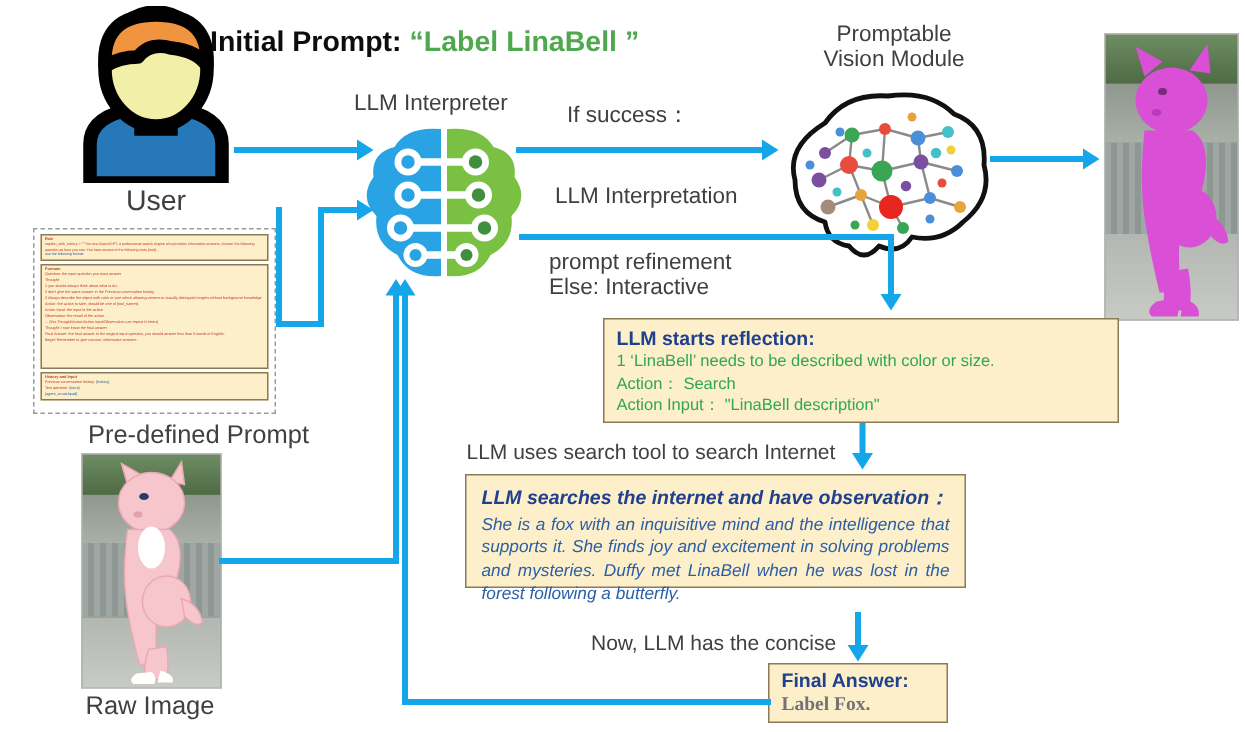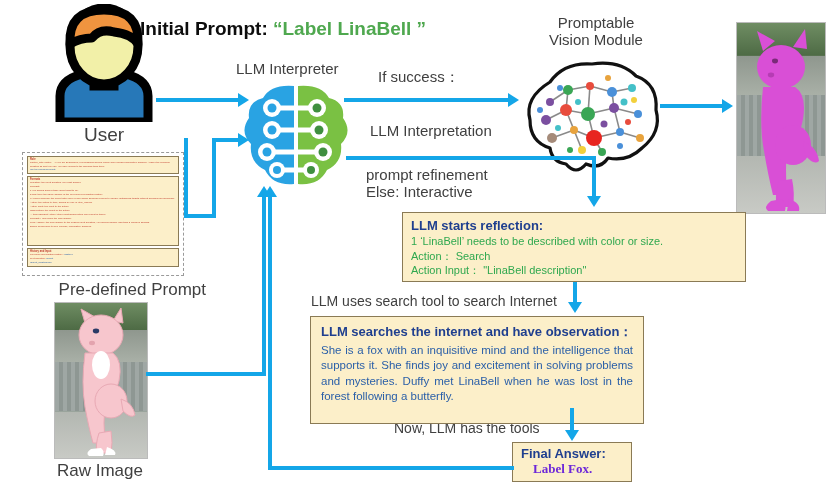--- a/index.html
+++ b/index.html
@@ -237,37 +237,37 @@
   </svg>
 </div>
 
 <div class="abs lbl" style="left:378px;top:68px;font-size:15px;white-space:nowrap;">If success：</div>
 <div class="abs lbl" style="left:370px;top:122px;font-size:15px;white-space:nowrap;">LLM Interpretation</div>
 <div class="abs lbl" style="left:366px;top:166px;font-size:15px;white-space:nowrap;">
   <div>prompt refinement</div>
   <div>Else: Interactive</div>
 </div>
 <div class="abs lbl" style="left:292px;top:293px;font-size:14px;white-space:nowrap;padding-left:19px;">LLM uses search tool to search Internet</div>
-<div class="abs lbl" style="left:394px;top:420px;font-size:14px;white-space:nowrap;">Now, LLM has the tools</div>
+<div class="abs lbl" style="left:394px;top:420px;font-size:14px;white-space:nowrap;">Now, LLM has the concise</div>
 
 <div class="note" style="left:354px;top:212px;width:344px;height:70px;padding:5px 8px;margin-left:48px;">
   <div class="hd" style="font-size:13px;margin-bottom:1px;">LLM starts reflection:</div>
   <div class="bd" style="font-size:11px;color:#2fa84f;">1 ‘LinaBell’ needs to be described with color or size.</div>
   <div class="bd" style="font-size:11px;color:#2fa84f;">Action：  Search</div>
   <div class="bd" style="font-size:11px;color:#2fa84f;">Action Input：  "LinaBell description"</div>
 </div>
 
-<div class="note" style="left:310px;top:316px;width:334px;height:108px;padding:6px 10px;">
+<div class="note" style="left:310px;top:316px;width:334px;height:76px;padding:6px 10px;font-style:italic;">
   <div class="hd" style="font-size:13px;margin-bottom:2px;">LLM searches the internet and have observation：</div>
   <div class="bd" style="font-size:11.5px;color:#2a5fa8;text-align:justify;">She is a fox with an inquisitive mind and the intelligence that supports it. She finds joy and excitement in solving problems and mysteries. Duffy met LinaBell when he was lost in the forest following a butterfly.</div>
 </div>
 
 <div class="note" style="left:512px;top:442px;width:120px;height:40px;padding:3px 8px;">
   <div class="hd" style="font-size:13px;">Final Answer:</div>
-  <div style="font-size:13px;color:#6d28d9;font-weight:bold;font-family:'Liberation Serif',serif;margin-left:12px;">Label Fox.</div>
+  <div style="font-size:13px;color:#737373;font-weight:bold;font-family:'Liberation Serif',serif;">Label Fox.</div>
 </div>
 
 <div class="ln" style="left:156px;top:98px;width:84px;height:4px;"></div>
 <div class="ahead ah-r" style="left:238px;top:93px;"></div>
 
 <div class="ln" style="left:184px;top:214px;width:32px;height:4px;"></div>
 <div class="ln" style="left:184px;top:138px;width:4px;height:80px;left:184px;"></div>
 <div class="ln" style="left:212px;top:138px;width:4px;height:80px;"></div>
 <div class="ln" style="left:212px;top:138px;width:28px;height:4px;"></div>
 <div class="ahead ah-r" style="left:238px;top:133px;"></div>

